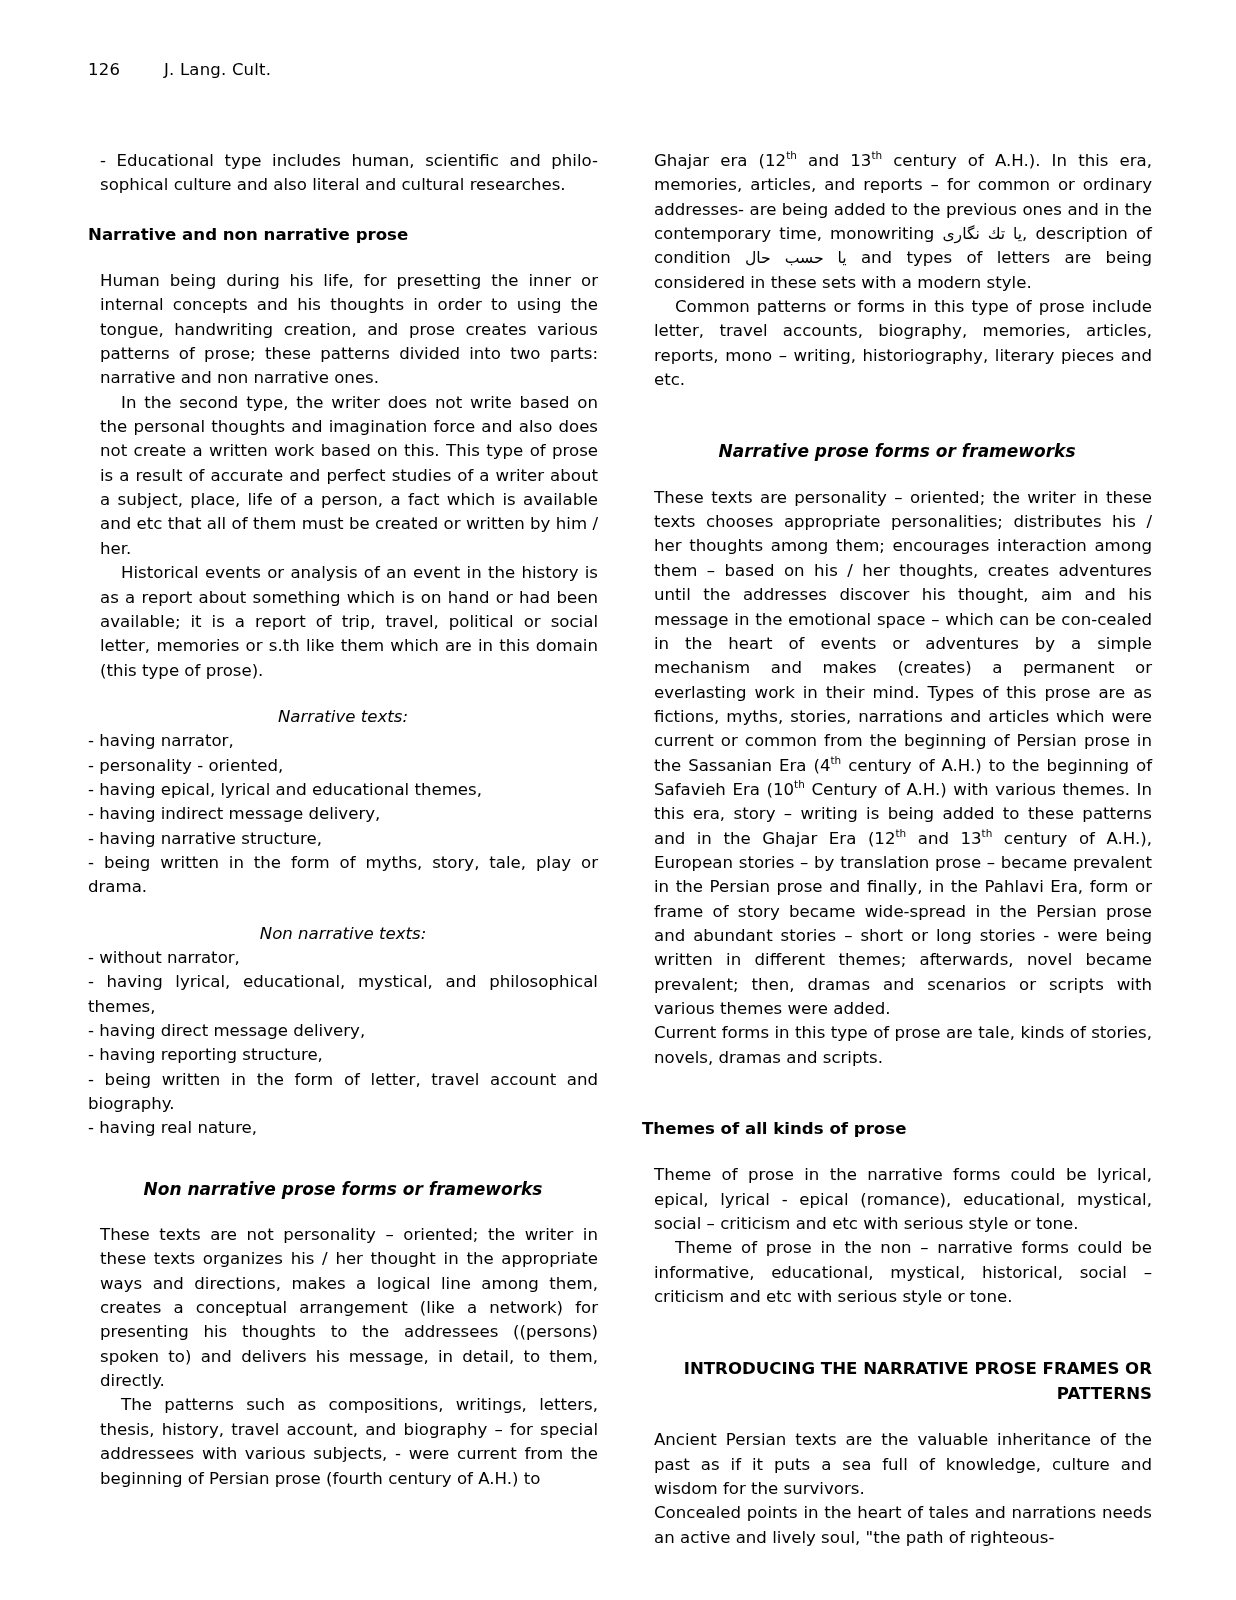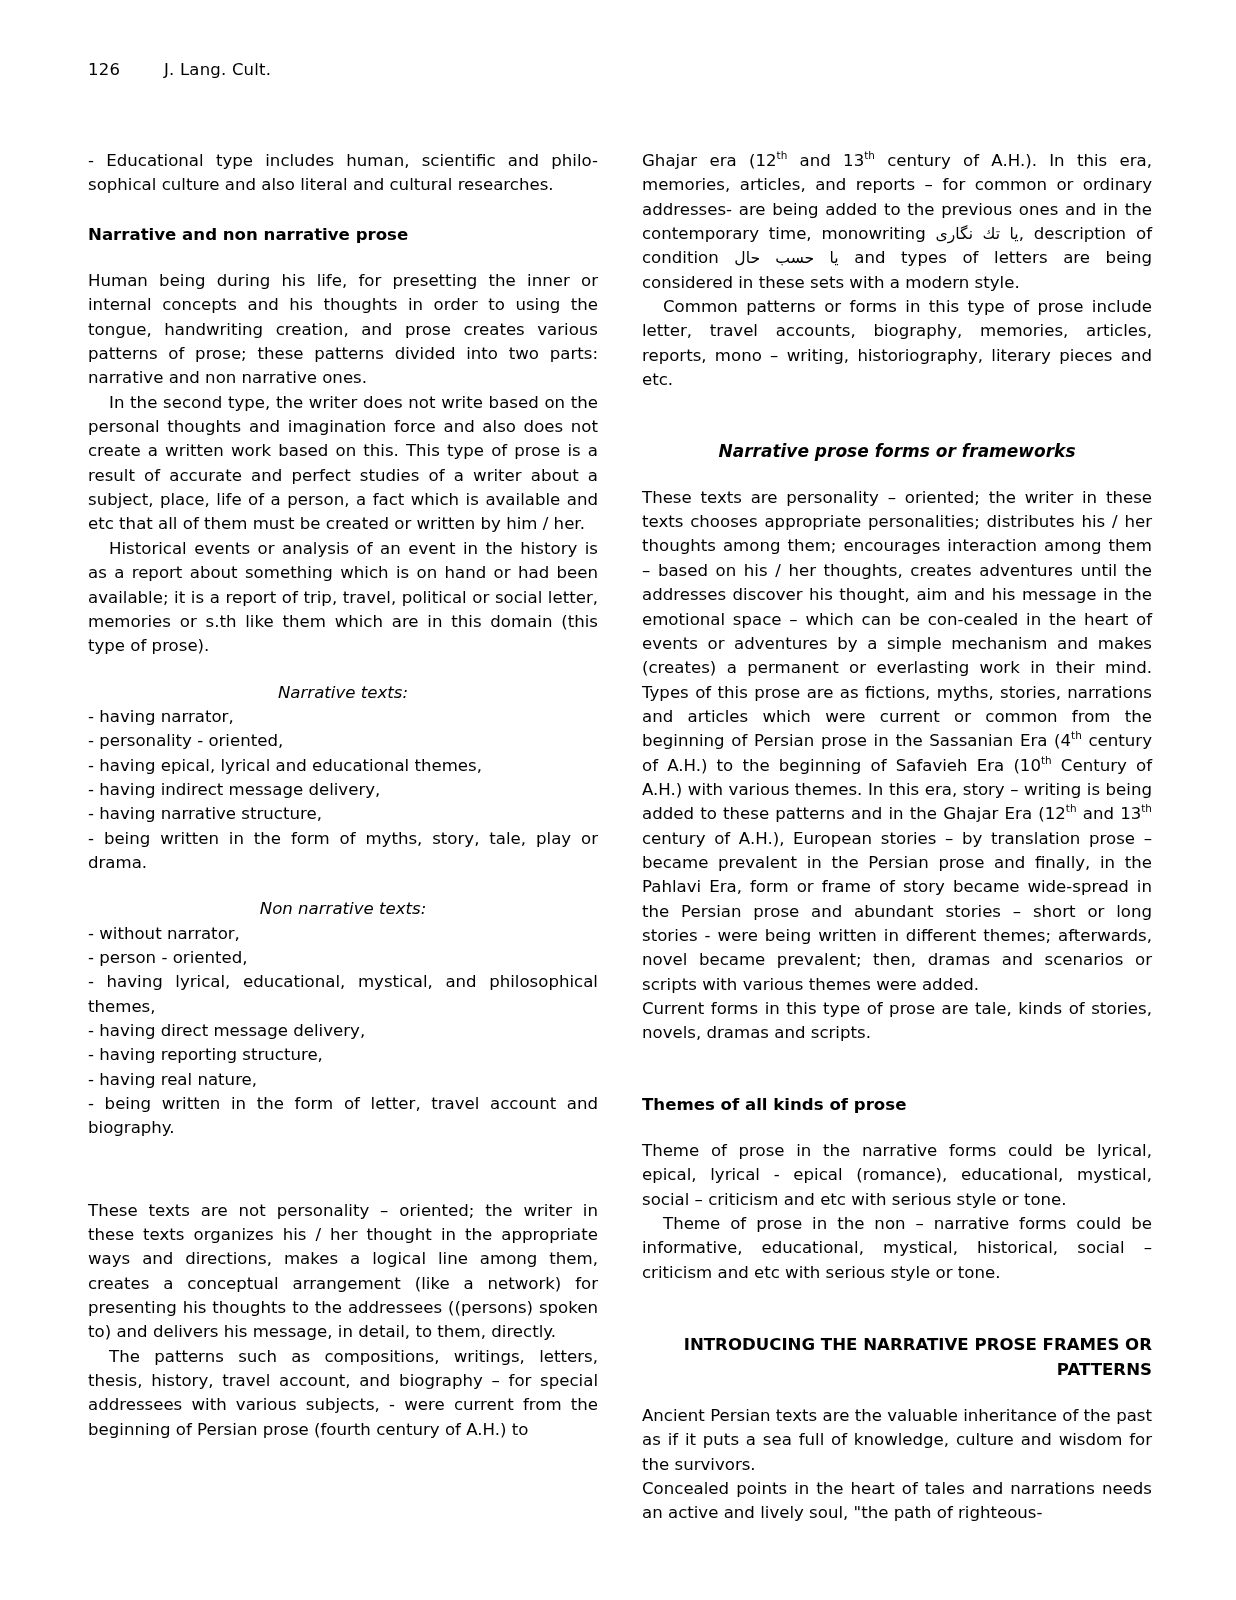--- a/index.html
+++ b/index.html
@@ -56,20 +56,21 @@
   p, .lead, .listline, .heading, .heading-italic, .heading-caps, .label-italic {
     margin: 0;
     padding: 0;
   }
   .para {
     font-size: 16.6px;
     line-height: 24.35px;
     text-align: justify;
     text-justify: inter-word;
     hyphens: manual;
+    margin-left: 12px;
   }
   .para.indent {
     text-indent: 21px;
   }
   .gap-sm { height: 11px; }
   .gap-md { height: 22px; }
   .gap-lg { height: 25px; }
   .heading {
     font-size: 16.6px;
     font-weight: bold;
@@ -148,30 +149,30 @@
       <p class="listline short">- personality - oriented,</p>
       <p class="listline short">- having epical, lyrical and educational themes,</p>
       <p class="listline short">- having indirect message delivery,</p>
       <p class="listline short">- having narrative structure,</p>
       <p class="listline">- being written in the form of myths, story, tale, play or drama.</p>
 
       <div class="gap-md"></div>
 
       <p class="label-italic">Non narrative texts:</p>
       <p class="listline short">- without narrator,</p>
-      <p class="listline short">- person - oriented,</p>
       <p class="listline">- having lyrical, educational, mystical, and philosophical themes,</p>
       <p class="listline short">- having direct message delivery,</p>
       <p class="listline short">- having reporting structure,</p>
+      <p class="listline">- being written in the form of letter, travel account and biography.</p>
       <p class="listline short">- having real nature,</p>
-      <p class="listline">- being written in the form of letter, travel account and biography.</p>
 
       <div class="gap-lg"></div>
       <div class="gap-sm"></div>
 
+      <p class="heading-italic">Non narrative prose forms or frameworks</p>
 
       <div class="gap-md"></div>
 
       <p class="para">These texts are not personality – oriented; the writer in these texts organizes his / her thought in the appropriate ways and directions, makes a logical line among them, creates a conceptual arrangement (like a network) for presenting his thoughts to the addressees ((persons) spoken to) and delivers his message, in detail, to them, directly.</p>
       <p class="para indent">The patterns such as compositions, writings, letters, thesis, history, travel account, and biography – for special addressees with various subjects, - were current from the beginning of Persian prose (fourth century of A.H.) to</p>
 
     </div>
 
     <div class="col">
 

